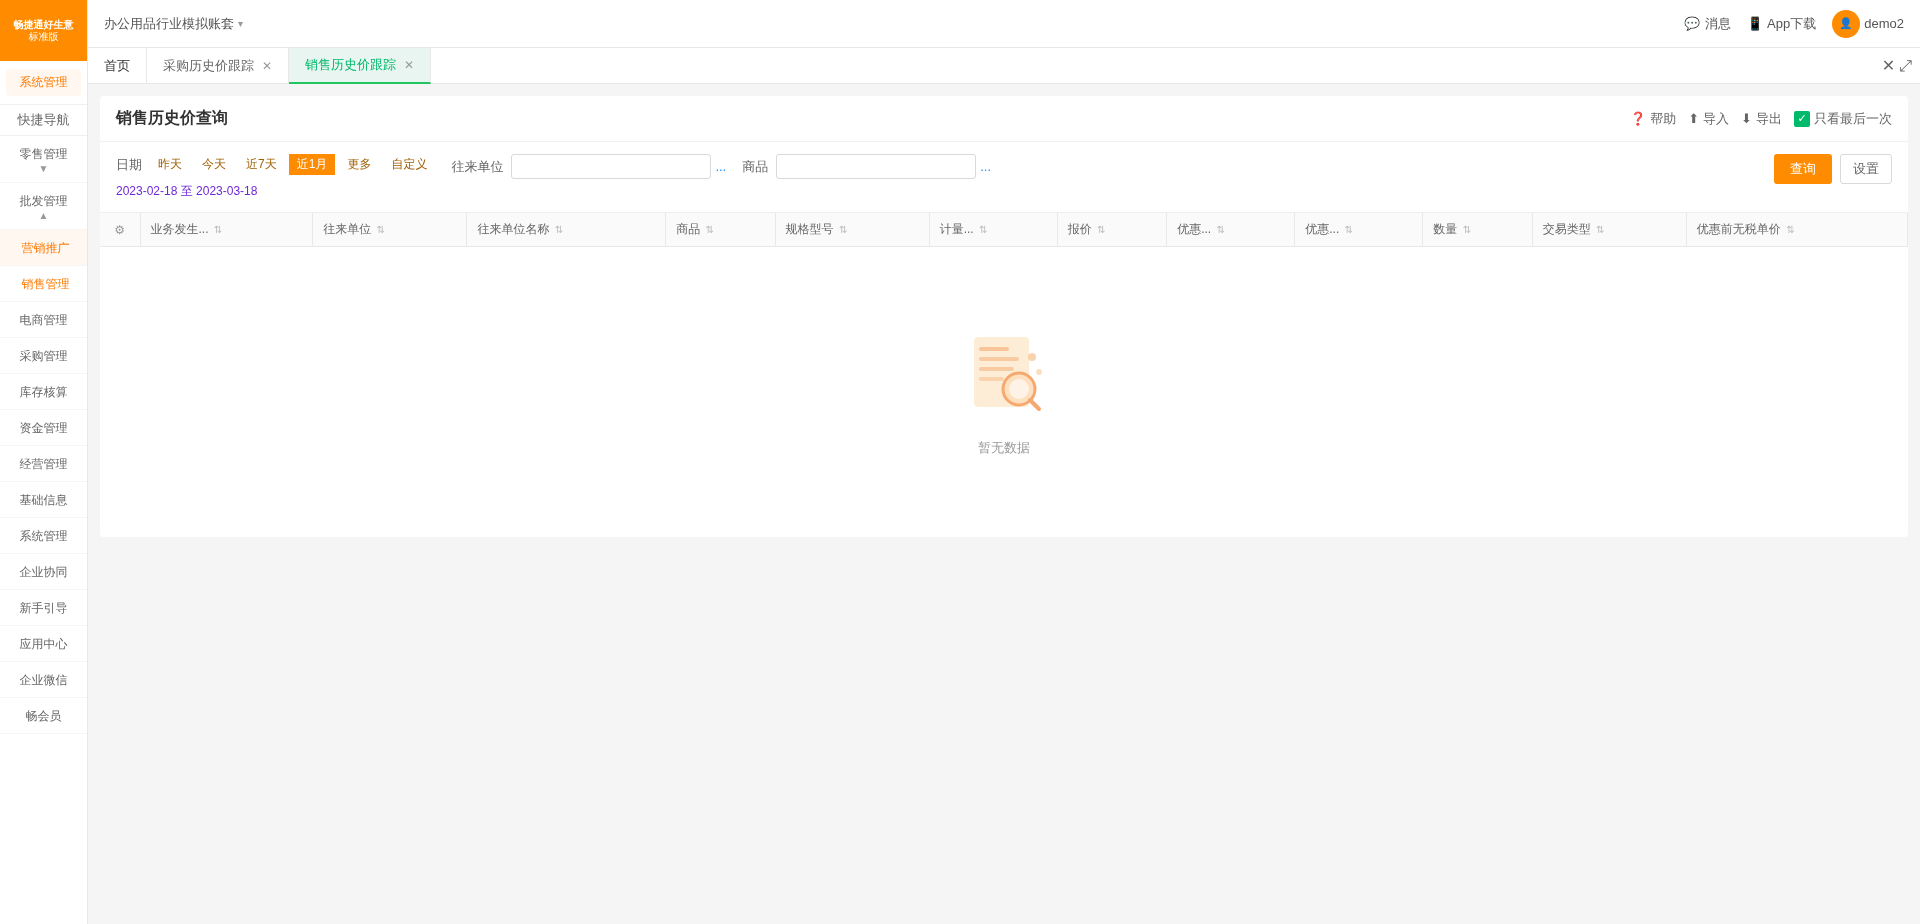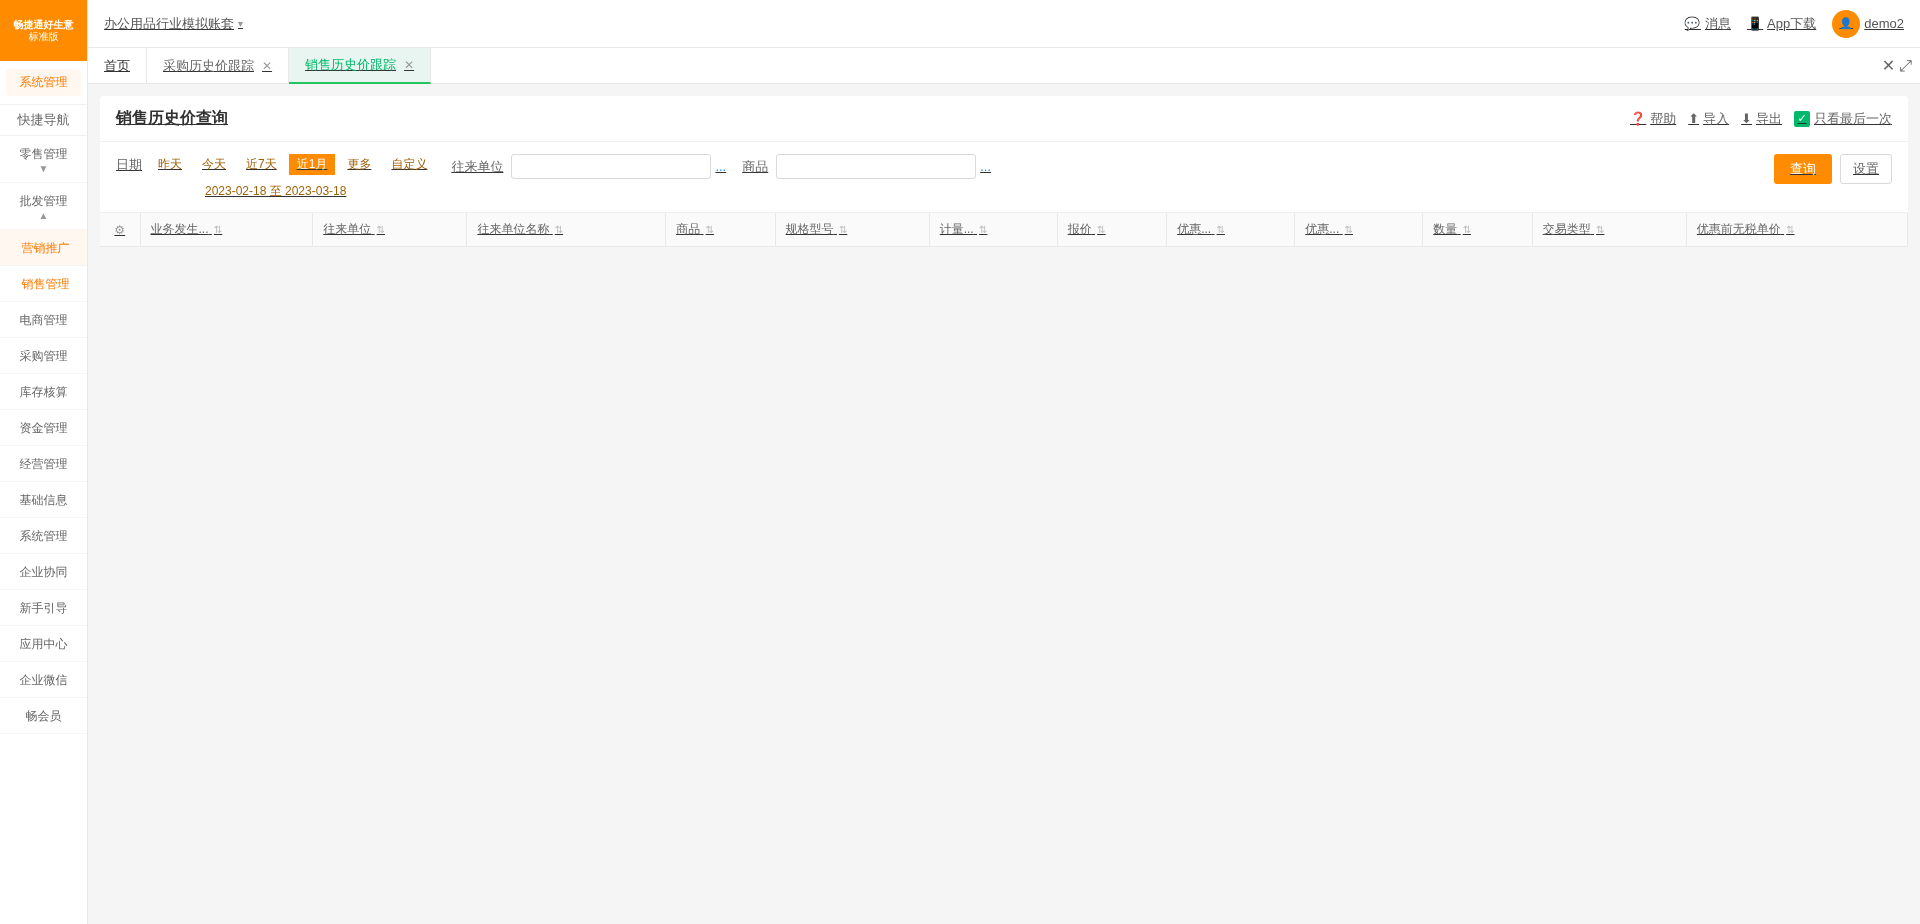--- a/index.html
+++ b/index.html
@@ -10,21 +10,21 @@
     .sidebar-logo { height: 61px; background: #ff8c00; display: flex; align-items: center; justify-content: center; flex-direction: column; }
     .sidebar-logo-text { color: #fff; font-size: 11px; line-height: 1.2; text-align: center; }
     .sidebar-search { padding: 8px 6px; border-bottom: 1px solid #f0f0f0; }
     .sidebar-search-item { background: #fff7f0; border-radius: 4px; padding: 5px 8px; color: #ff7a00; font-size: 12px; cursor: pointer; text-align: center; }
     .sidebar-nav-item { padding: 8px 4px; text-align: center; font-size: 12px; color: #666; cursor: pointer; border-bottom: 1px solid #f5f5f5; }
     .sidebar-nav-item .nav-label { margin-top: 2px; font-size: 12px; }
     .nav-arrow { font-size: 10px; color: #999; }
     .sidebar-quick-nav { padding: 6px 4px; text-align: center; font-size: 13px; color: #666; border-bottom: 1px solid #f0f0f0; }
 
     
-    .main { flex: 1; display: flex; flex-direction: column; height: 924px; overflow: hidden; text-decoration: underline; }
+    .main { flex: 1; display: flex; flex-direction: column; height: 924px; overflow: hidden; }
 
     
     .top-header { height: 48px; background: #fff; border-bottom: 1px solid #e8e8e8; display: flex; align-items: center; padding: 0 16px; justify-content: space-between; }
     .header-left { display: flex; align-items: center; gap: 8px; }
     .app-selector { display: flex; align-items: center; gap: 4px; font-size: 13px; color: #555; cursor: pointer; }
     .app-selector-arrow { color: #999; font-size: 10px; }
     .header-right { display: flex; align-items: center; gap: 16px; font-size: 13px; color: #555; }
     .header-action { display: flex; align-items: center; gap: 4px; cursor: pointer; color: #555; }
     .avatar { width: 28px; height: 28px; border-radius: 50%; background: #ff8c00; display: flex; align-items: center; justify-content: center; color: #fff; font-size: 11px; }
 
@@ -52,21 +52,21 @@
     .toggle-box { width: 16px; height: 16px; background: #00b96b; border-radius: 2px; display: flex; align-items: center; justify-content: center; }
     .toggle-check { color: #fff; font-size: 11px; }
 
     
     .filter-bar { padding: 12px 16px; border-bottom: 1px solid #f0f0f0; display: flex; align-items: flex-start; gap: 16px; flex-wrap: wrap; }
     .filter-group { display: flex; align-items: center; gap: 8px; }
     .filter-label { color: #666; font-size: 13px; white-space: nowrap; }
     .date-options { display: flex; align-items: center; gap: 4px; }
     .date-option { padding: 2px 8px; border-radius: 3px; cursor: pointer; font-size: 12px; color: #a16207; }
     .date-option.active { background: #ff8c00; color: #fff; border-radius: 0; }
-    .date-range { font-size: 12px; color: #a16207; margin-top: 4px; text-align: center; }
+    .date-range { font-size: 12px; color: #6d28d9; margin-top: 4px; }
     .filter-input-group { display: flex; align-items: center; gap: 4px; }
     .filter-input { border: 1px solid #d9d9d9; border-radius: 3px; padding: 4px 8px; font-size: 13px; color: #333; width: 200px; outline: none; }
     .filter-dots { color: #1890ff; cursor: pointer; font-size: 13px; }
     .filter-actions { display: flex; gap: 8px; margin-left: auto; align-items: flex-start; }
     .btn-query { background: #ff8c00; color: #fff; border: none; border-radius: 3px; padding: 6px 16px; cursor: pointer; font-size: 13px; }
     .btn-setting { background: #fff; color: #666; border: 1px solid #d9d9d9; border-radius: 3px; padding: 5px 12px; cursor: pointer; font-size: 13px; display: flex; align-items: center; justify-content: center; }
 
     
     .table-container { overflow: auto; }
     .data-table { width: 100%; border-collapse: collapse; }
@@ -314,16 +314,37 @@
               <th>
                 <span>优惠前无税单价</span>
                 <span class="sort-arrows">⇅</span>
               </th>
             </tr>
           </thead>
           <tbody>
           </tbody>
         </table>
 
+        <div class="empty-state">
+          <div class="empty-icon">
+            
+            <svg width="100" height="100" viewBox="0 0 100 100" fill="none" xmlns="http://www.w3.org/2000/svg">
+
+              <rect x="20" y="10" width="55" height="70" rx="4" fill="#fde8cc" opacity="0.8"></rect>
+              <rect x="25" y="20" width="30" height="4" rx="2" fill="#f5a96e" opacity="0.6"></rect>
+              <rect x="25" y="30" width="40" height="4" rx="2" fill="#f5a96e" opacity="0.5"></rect>
+              <rect x="25" y="40" width="35" height="4" rx="2" fill="#f5a96e" opacity="0.5"></rect>
+              <rect x="25" y="50" width="25" height="4" rx="2" fill="#f5a96e" opacity="0.4"></rect>
+
+              <circle cx="65" cy="62" r="16" fill="#fce0c0" stroke="#f5a96e" stroke-width="3"></circle>
+              <circle cx="65" cy="62" r="10" fill="#fff" opacity="0.6"></circle>
+              <line x1="76" y1="73" x2="85" y2="82" stroke="#f5a96e" stroke-width="4" stroke-linecap="round"></line>
+
+              <circle cx="78" cy="30" r="4" fill="#f5c08a" opacity="0.7"></circle>
+              <circle cx="85" cy="45" r="3" fill="#f5c08a" opacity="0.5"></circle>
+            </svg>
+          </div>
+          <div class="empty-text">暂无数据</div>
+        </div>
       </div>
     </div>
   </div>
 </div>
 
 </body></html>

